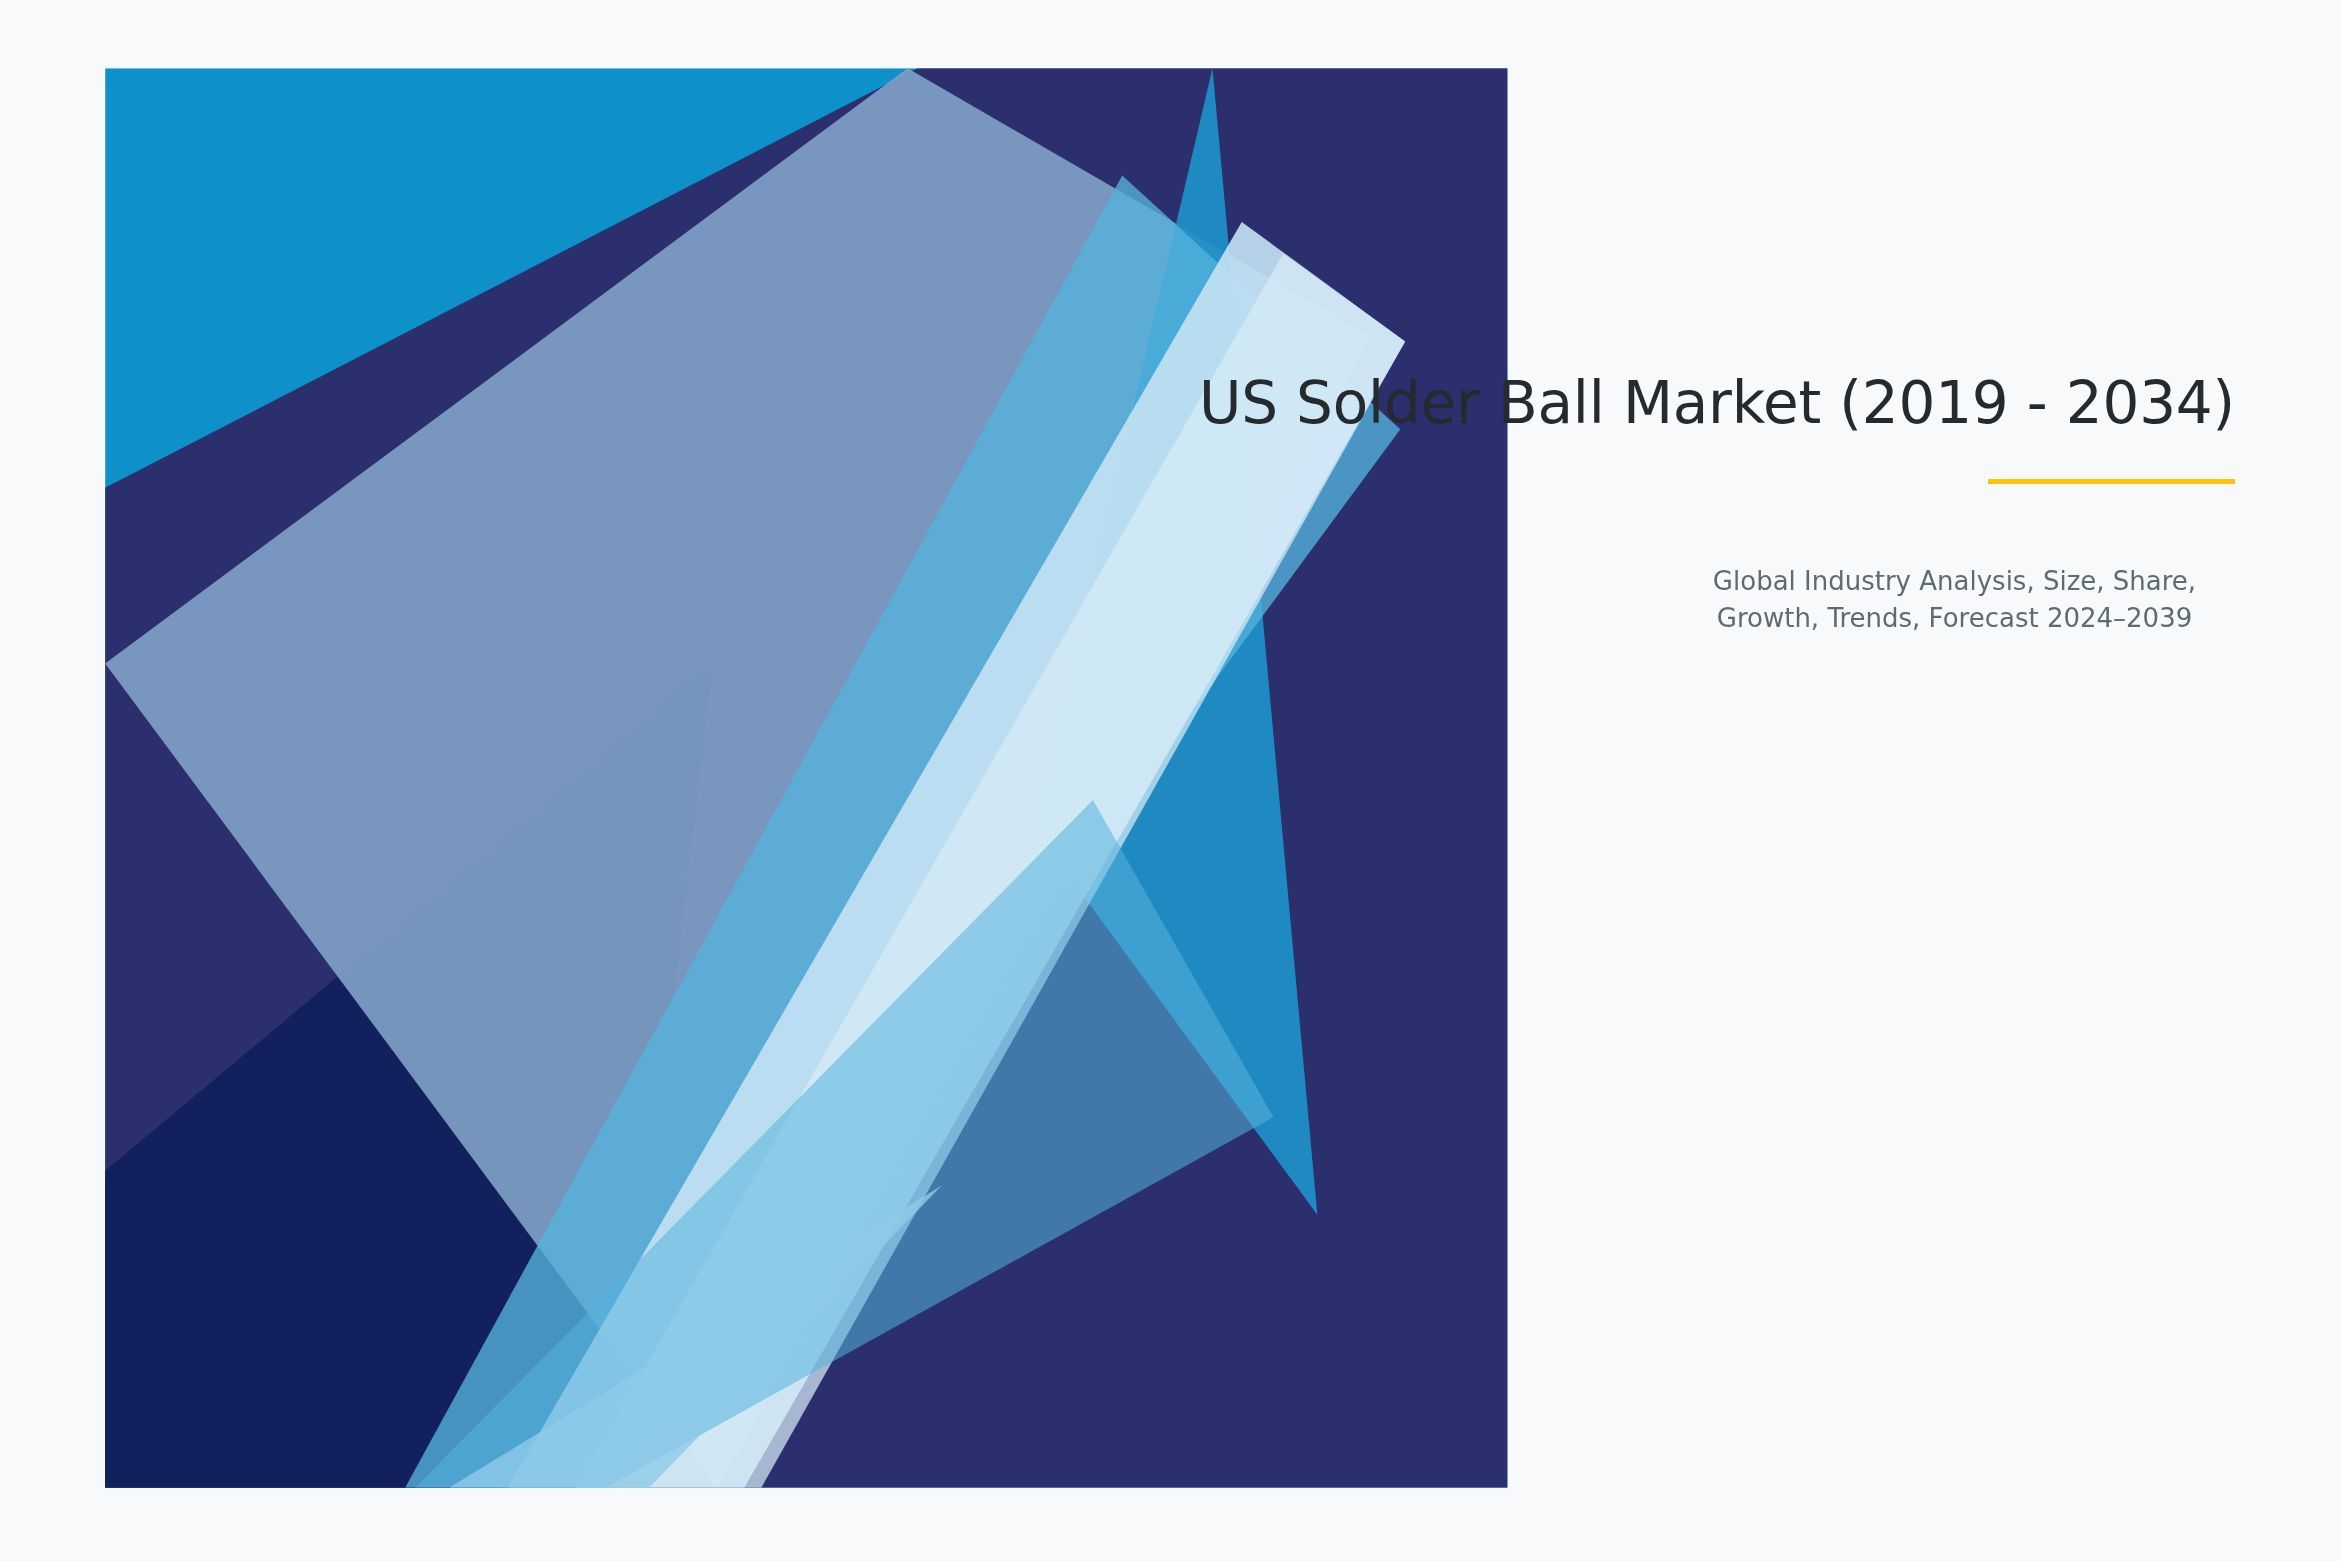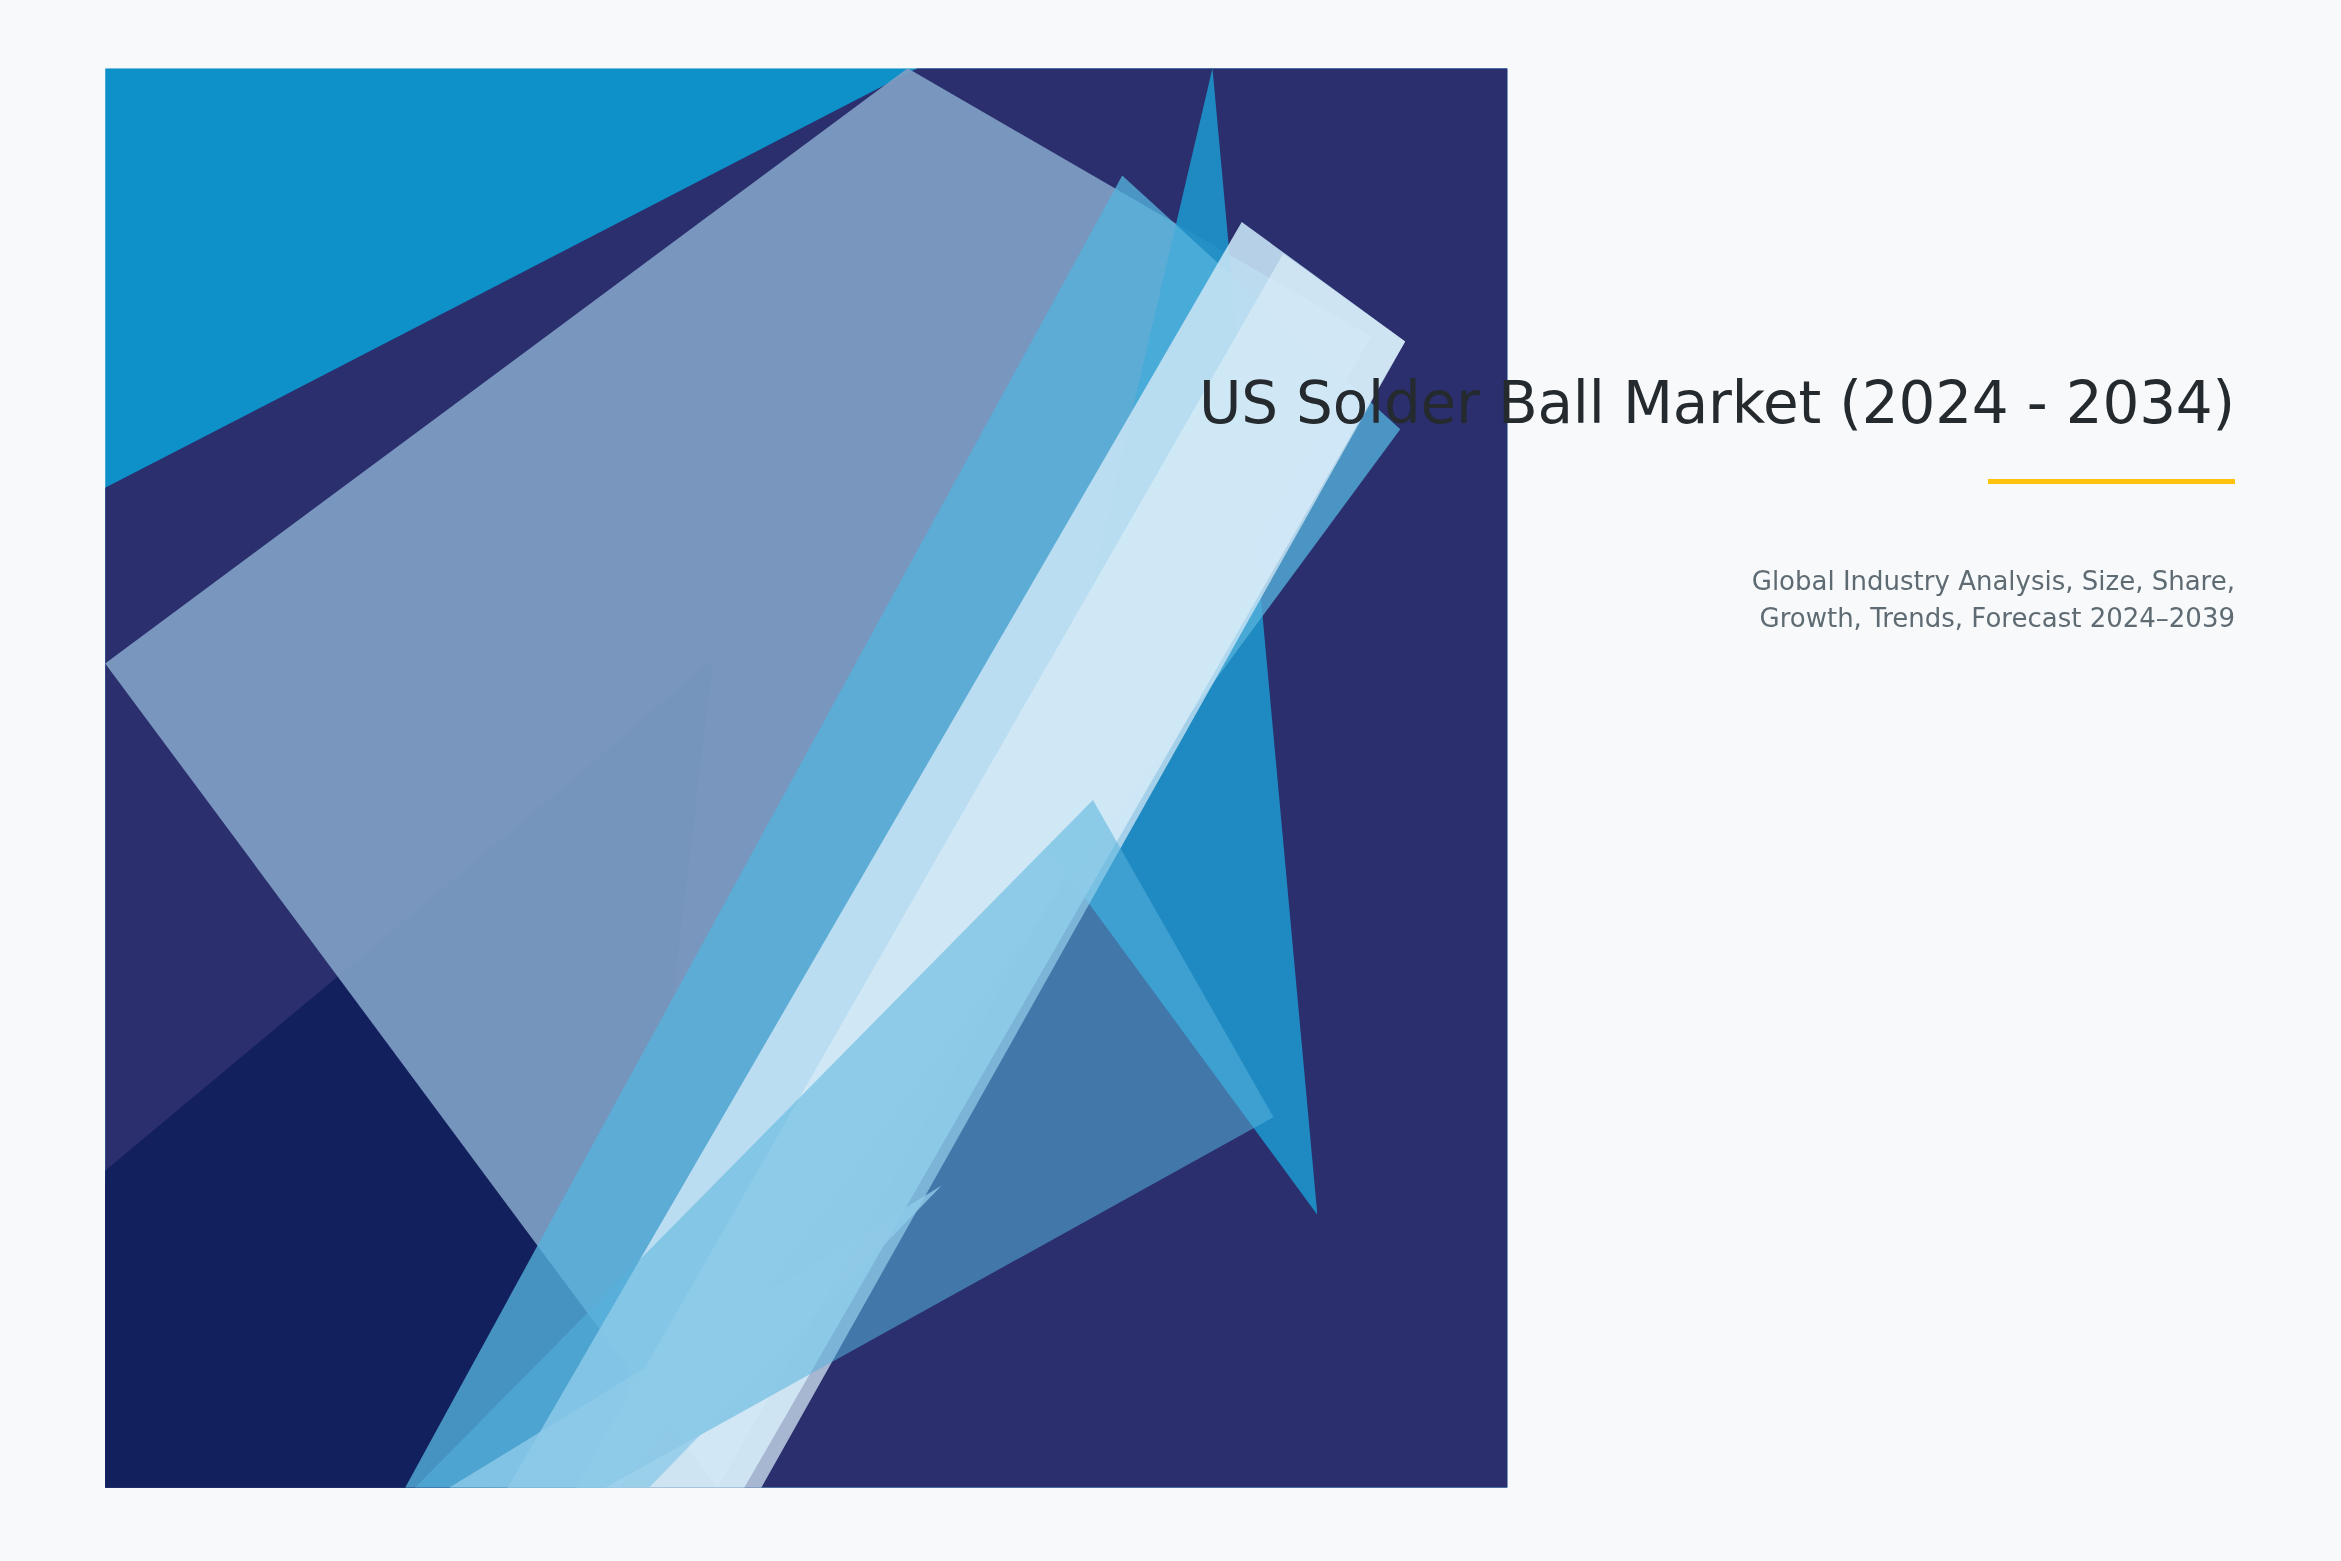--- a/index.html
+++ b/index.html
@@ -117,27 +117,27 @@
         <polygon points="2240,1640 2610,2290 1240,3050 850,3050" fill="#55b2dc" opacity="0.55"></polygon>
 
         <polygon points="1930,2430 1330,3050 920,3050" fill="#8fcbe8" opacity="0.8"></polygon>
 
       </g>
     </svg>
   </div>
 
   <div class="text-block">
 
-    <h1 class="cover-title" style="color: rgb(36, 42, 46);">US Solder Ball Market (2024 - 2034)</h1>
+    <h1 class="cover-title" style="color: rgb(36, 42, 46);">US Solder Ball Market (2019 - 2034)</h1>
 
     <div class="accent-rule-wrap">
       <div class="accent-rule" style="background: rgb(255, 194, 14);"></div>
     </div>
 
-    <p class="cover-subtitle" style="color: rgb(95, 107, 115);">
+    <p class="cover-subtitle" style="color: rgb(95, 107, 115); text-align: center;">
       <span>Global Industry Analysis, Size, Share,</span><br>
       <span>Growth, Trends, Forecast 2024–2039</span>
     </p>
 
   </div>
 
 </div>
 
 
 </body></html>

